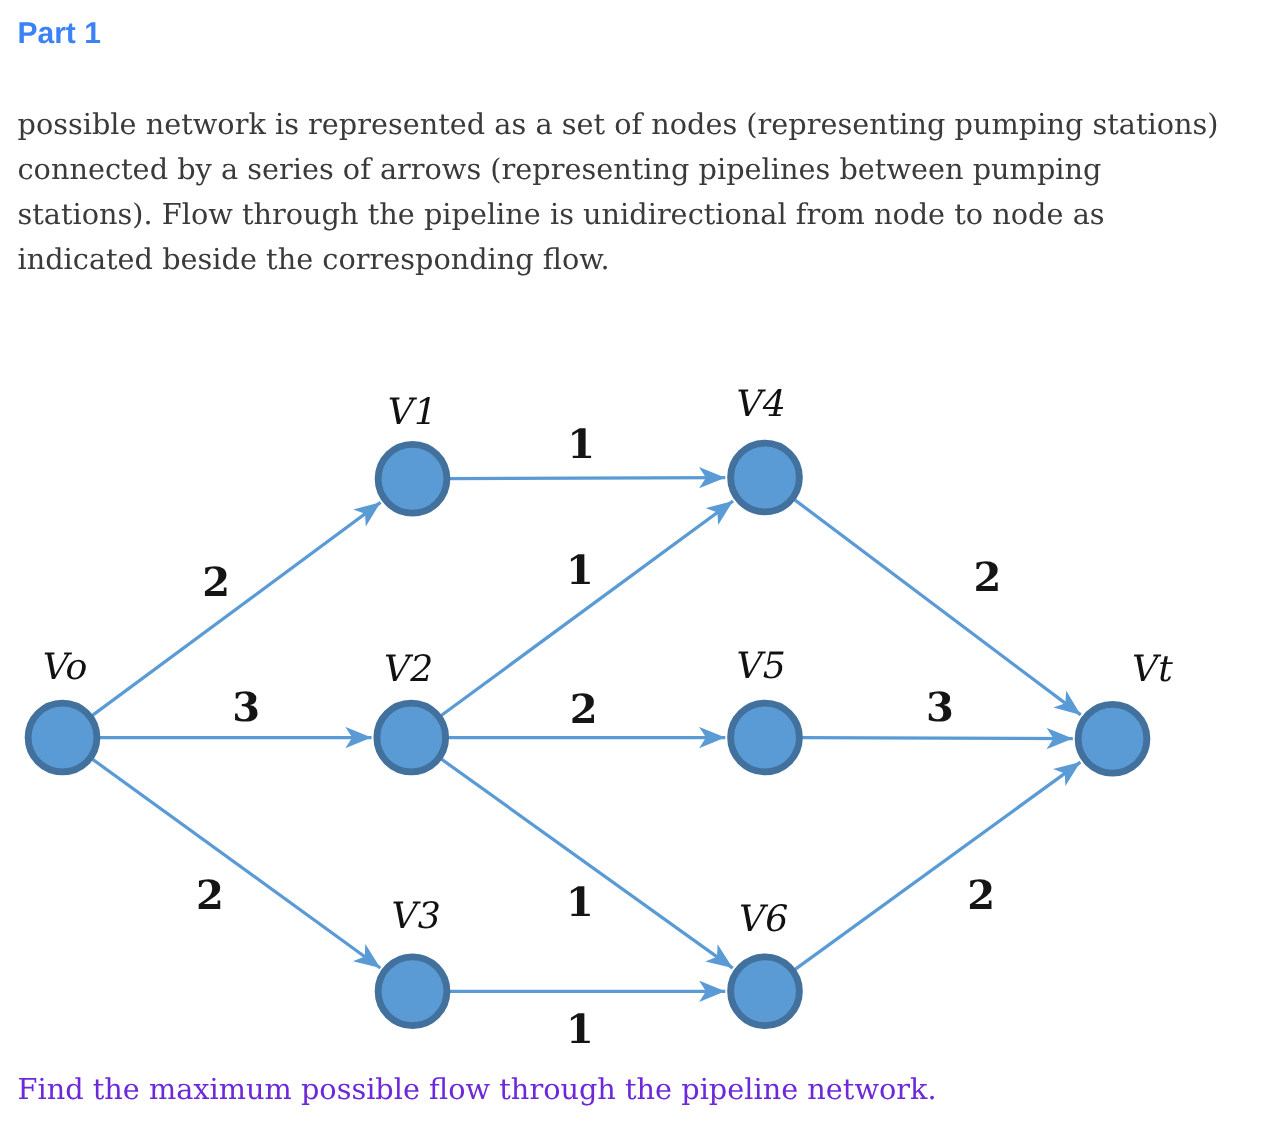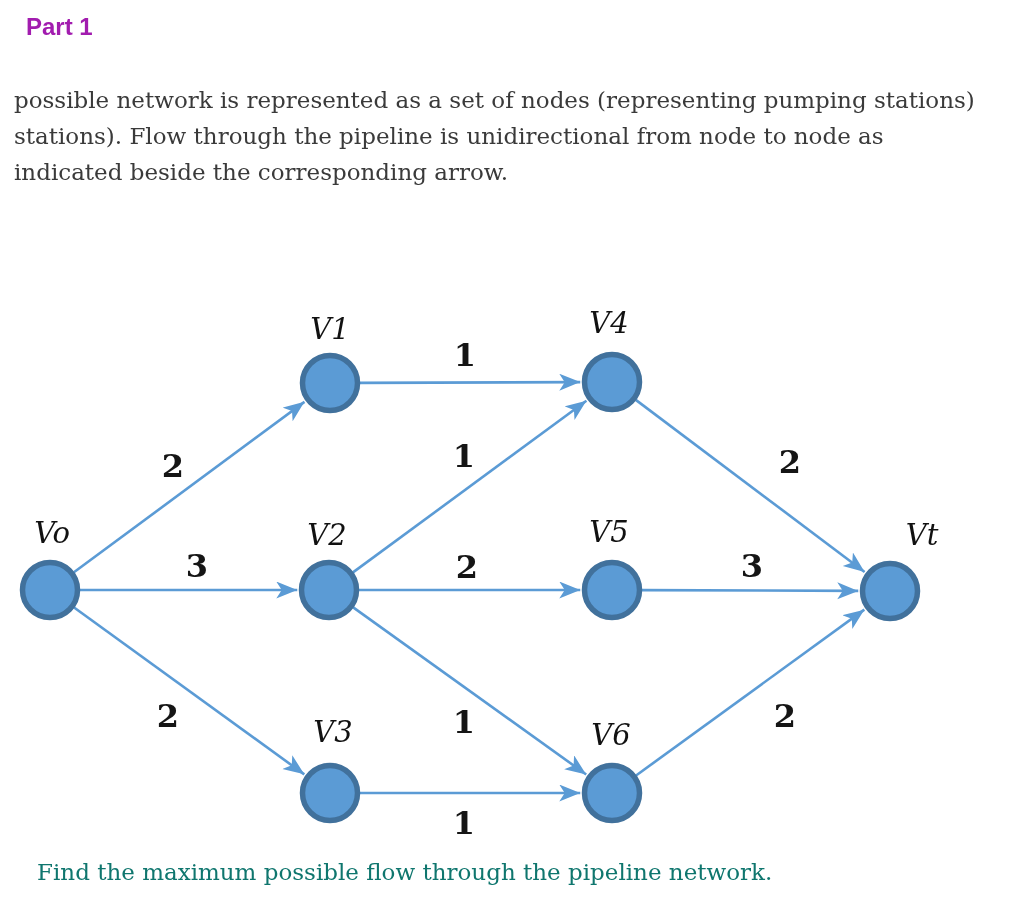--- a/index.html
+++ b/index.html
@@ -32,26 +32,27 @@
     font-style: italic; font-size: 29px; fill: #111111;
   }
   .cap-label {
     font-family: "DejaVu Serif", serif;
     font-weight: 700; font-size: 32px; fill: #151515;
   }
 </style>
 </head>
 <body>
 
-<div class="heading" style="color: #a21caf; margin-left: 12px;">Part 1</div>
+<div class="heading" style="color: #3b82f6;">Part 1</div>
 
 <div class="intro" style="color: rgb(58, 58, 58);">
   <div>possible network is represented as a set of nodes (representing pumping stations)</div>
+  <div>connected by a series of arrows (representing pipelines between pumping</div>
   <div>stations). Flow through the pipeline is unidirectional from node to node as</div>
-  <div>indicated beside the corresponding arrow.</div>
+  <div>indicated beside the corresponding flow.</div>
 </div>
 
 <svg id="graph" class="graph-svg" width="1024" height="560" viewBox="0 295 1024 560" xmlns="http://www.w3.org/2000/svg">
   <defs>
     <marker id="arrowhead" markerUnits="userSpaceOnUse" markerWidth="24" markerHeight="20" refX="21" refY="8.5" orient="auto">
       <path d="M0,0 L21,8.5 L0,17 L5.5,8.5 Z" fill="#5b9bd5"></path>
     </marker>
   </defs>
   <g id="edges-layer">
       <line x1="73.92246449468456" y1="572.3144637485725" x2="304.4693025981098" y2="401.87447986496886" stroke="#5b9bd5" stroke-width="2.6" marker-end="url(#arrowhead)"></line>
@@ -92,13 +93,13 @@
       <text x="330" y="329" text-anchor="middle" dominant-baseline="central" class="node-label" fill="#111111">V1</text>
       <text x="327" y="535" text-anchor="middle" dominant-baseline="central" class="node-label" fill="#111111">V2</text>
       <text x="333" y="732" text-anchor="middle" dominant-baseline="central" class="node-label" fill="#111111">V3</text>
       <text x="609" y="323" text-anchor="middle" dominant-baseline="central" class="node-label" fill="#111111">V4</text>
       <text x="609" y="532" text-anchor="middle" dominant-baseline="central" class="node-label" fill="#111111">V5</text>
       <text x="611" y="735" text-anchor="middle" dominant-baseline="central" class="node-label" fill="#111111">V6</text>
       <text x="922" y="535" text-anchor="middle" dominant-baseline="central" class="node-label" fill="#111111">Vt</text>
     </g>
 </svg>
 
-<div class="question" style="color: #0f766e; margin-left: 23px;">Find the maximum possible flow through the pipeline network.</div>
+<div class="question" style="color: #6d28d9;">Find the maximum possible flow through the pipeline network.</div>
 
 </body></html>

